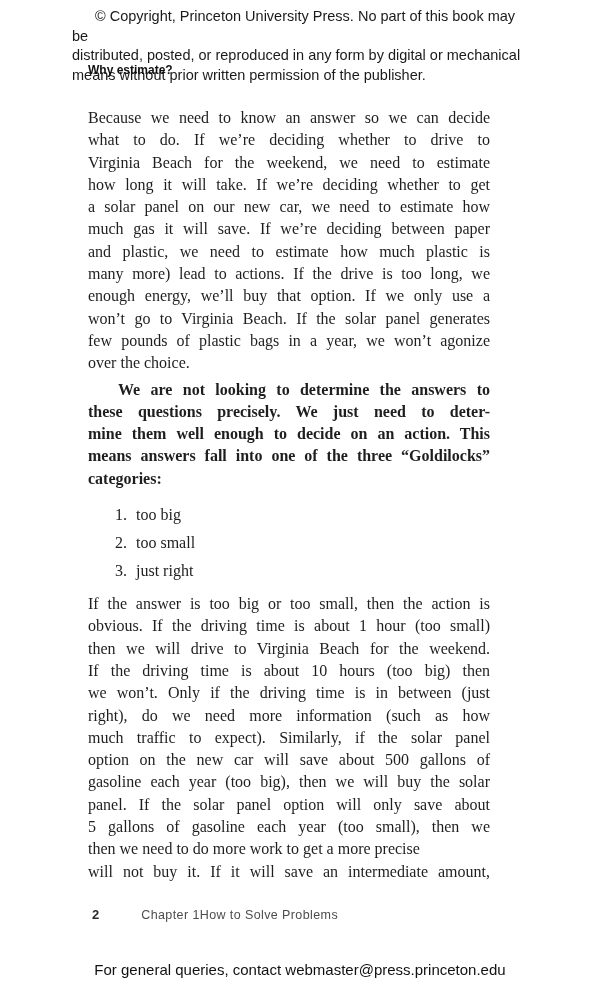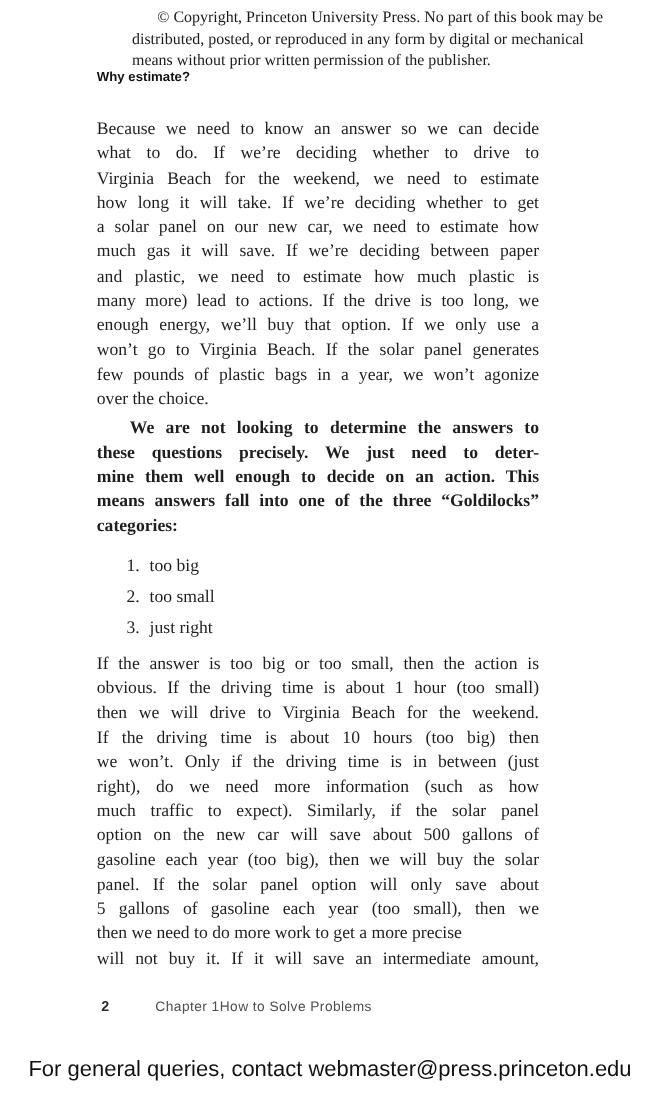--- a/index.html
+++ b/index.html
@@ -11,25 +11,24 @@
     font-family: "Liberation Serif", serif;
     overflow: hidden;
   }
 
   
   .copyright {
     position: absolute;
     top: 7px;
     left: 72px;
     width: 460px;
-    font-family: Liberation Serif, serif;
+    font-family: Liberation Sans, sans-serif;
     font-size: 14.5px;
     line-height: 19.5px;
     color: #1a1a1a;
-    margin-left: 48px;
   }
   .copyright .pline:first-child { text-indent: 23px; }
 
   
   .heading {
     position: absolute;
     top: 63px;
     left: 88px;
     margin: 0;
     font-family: "Liberation Sans", sans-serif;
@@ -90,21 +89,21 @@
   .running-footer .chapter { }
 
   
   .contact {
     position: absolute;
     top: 961px;
     left: 0;
     width: 600px;
     text-align: center;
     font-family: "Liberation Sans", sans-serif;
-    font-size: 20px;
+    font-size: 15px;
     color: #111111;
   }
 </style>
 </head>
 <body>
 
 <div class="page">
 
   <div class="copyright">
       <div class="pline">© Copyright, Princeton University Press. No part of this book may be</div>

